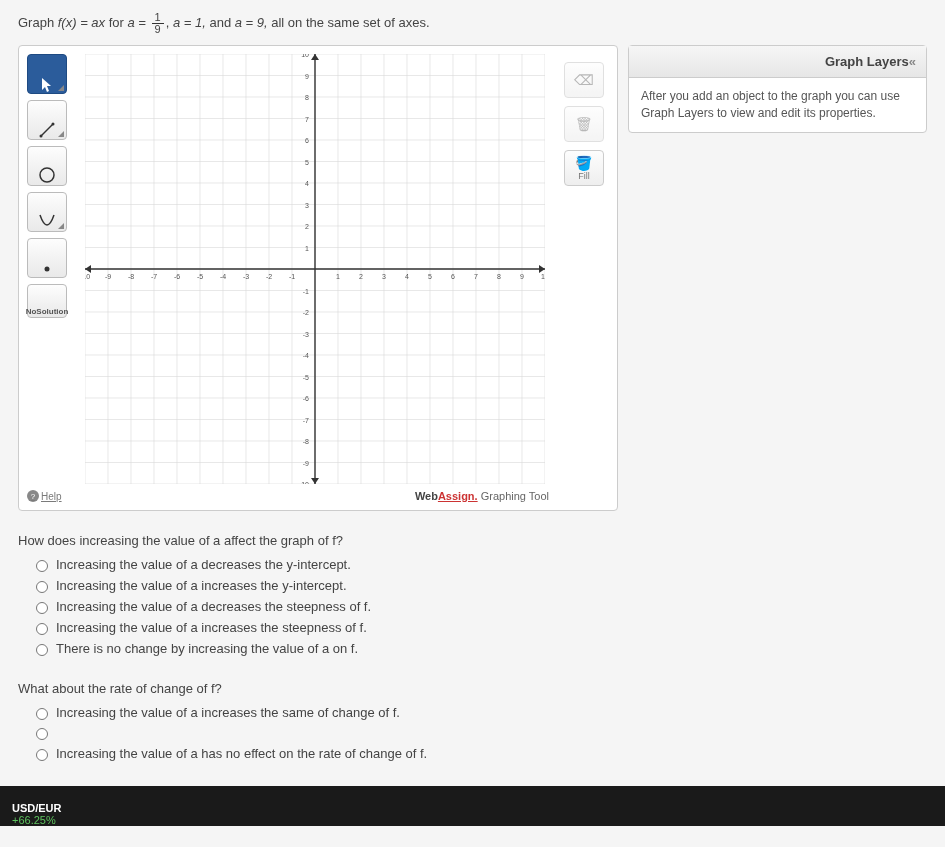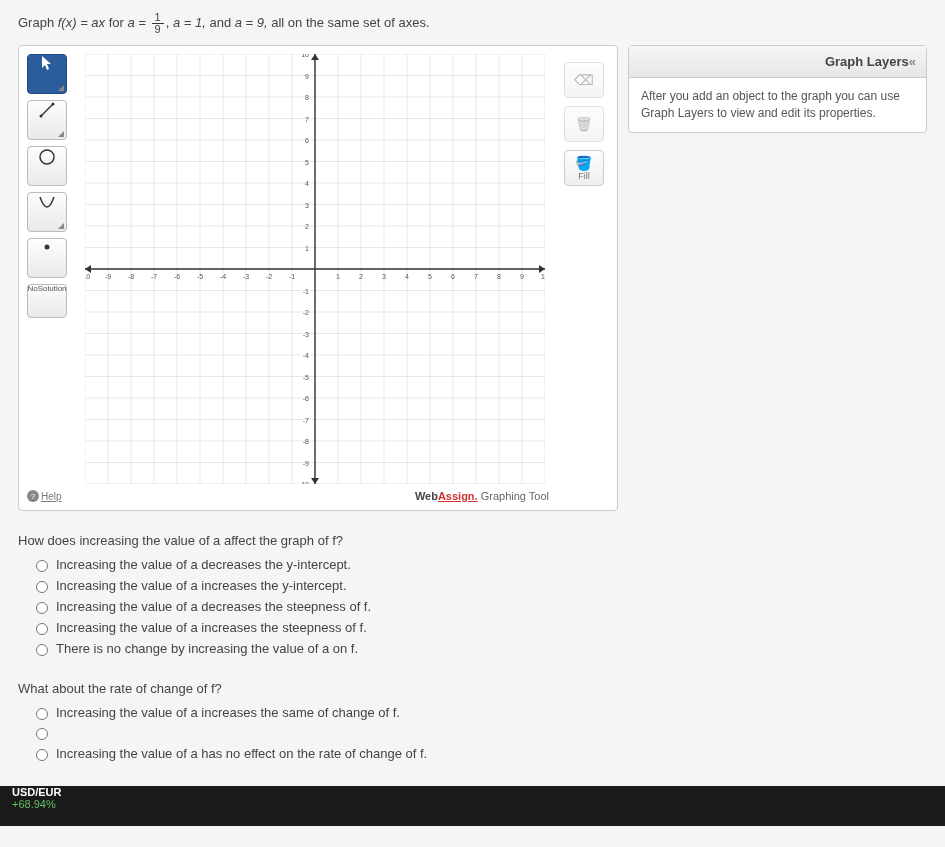--- a/index.html
+++ b/index.html
@@ -40,24 +40,25 @@
       display: flex;
       flex-direction: column;
       gap: 6px;
       width: 44px;
     }
     .tool-btn {
       width: 40px; height: 40px;
       border: 1px solid #bbb;
       border-radius: 4px;
       background: linear-gradient(#fdfdfd,#e9e9e9);
-      display:flex; align-items:flex-start; justify-content:center;
+      display:flex; align-items:flex-end; justify-content:center;
       cursor:pointer;
       font-size: 16px;
       color:#333;
+      font-weight:bold;
     }
     .tool-btn.active { background: #2b5c9b; color:#fff; border-color:#1e4a82;}
     .tool-btn.no-sol { font-size:8px; text-align:center; line-height:1.1; color:#555; width:40px; height:34px;}
     .graph-center { flex:1; display:flex; flex-direction:column; align-items:center;}
     .graph-grid {
       width: 460px; height: 430px;
       background:#fff;
       position:relative;
       overflow:hidden;
     }
@@ -112,21 +113,21 @@
       width:12px; height:12px; border-radius:50%;
       border:1px solid #777; margin-top:2px; flex:none;
       background:#fff;
     }
     .taskbar {
       position:relative;
       margin: 22px -18px 0 -18px;
       background:#1a1a1a;
       color:#ddd;
       height:40px;
-      display:flex; align-items:flex-start;
+      display:flex; align-items:flex-end;
       padding:0 12px;
       font-size:11px;
       gap:14px;
     }
     .taskbar .ticker{ display:flex; flex-direction:column; line-height:1.1;}
     .taskbar .ticker .sym{font-weight:bold; color:#fff;}
     .taskbar .ticker .chg{color:#5ec25e;}
     .corner-indicator{
       position:absolute; right:2px; bottom:2px;
       width:0;height:0;border-left:6px solid transparent;border-bottom:6px solid #888;
@@ -356,15 +357,15 @@
       <div class="opt-row">
         <div class="radio"></div>
         <span>Increasing the value of a has no effect on the rate of change of f.</span>
       </div>
     </div>
 </div>
 
 <div class="taskbar">
   <div class="ticker">
     <span class="sym">USD/EUR</span>
-    <span class="chg">+68.94%</span>
+    <span class="chg">+66.25%</span>
   </div>
 </div>
 
 </body></html>

